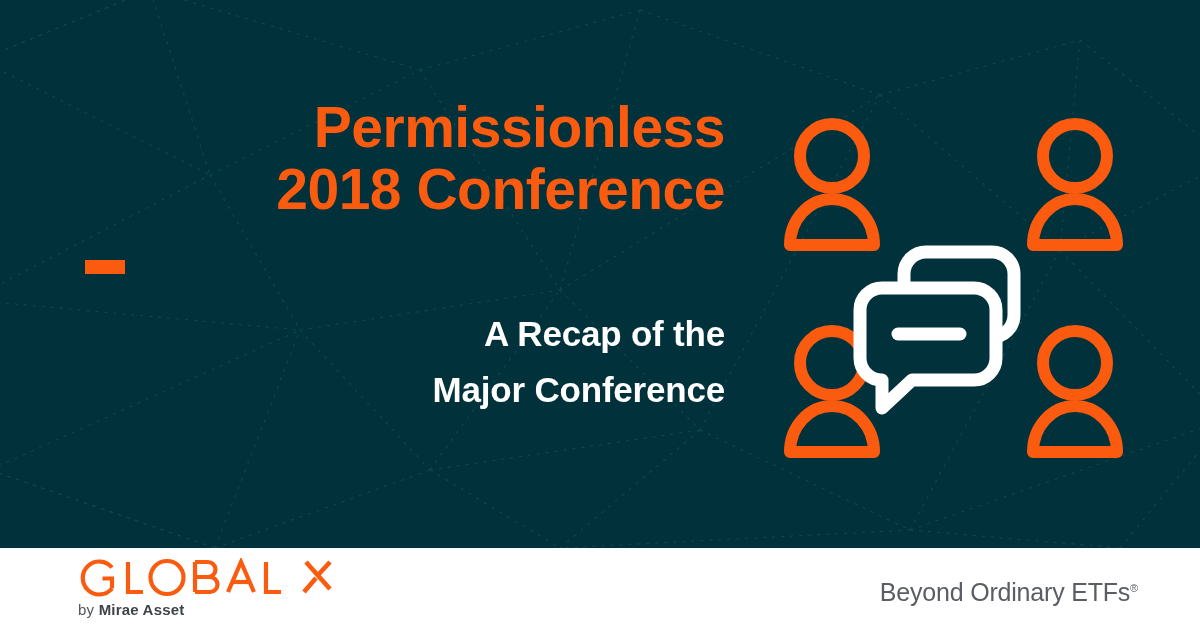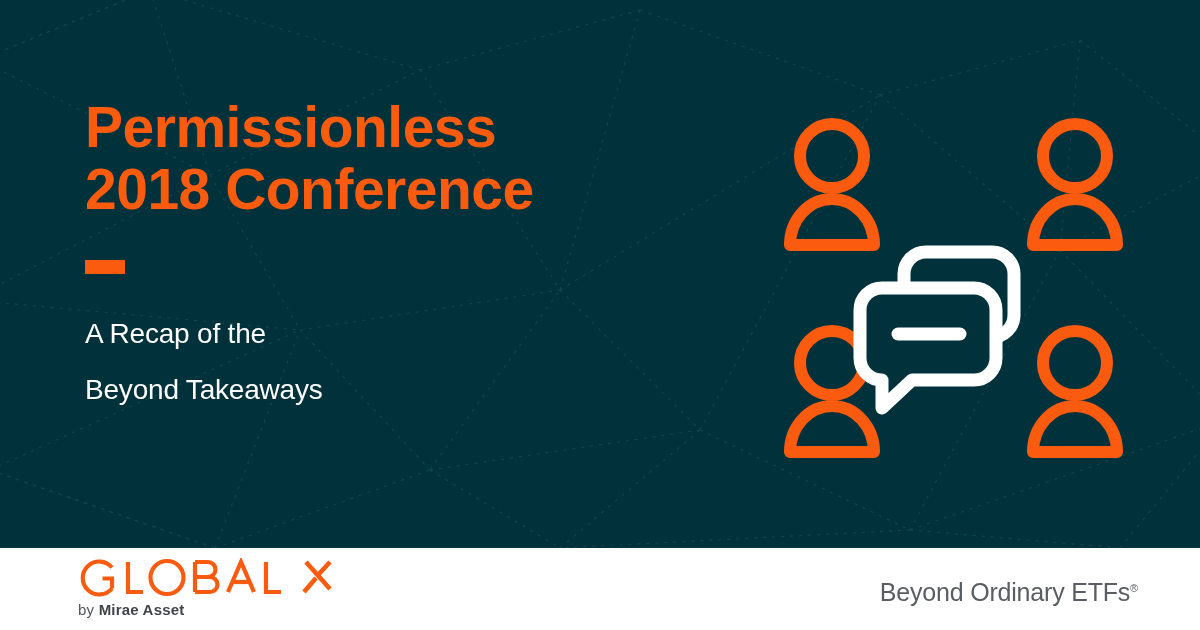--- a/index.html
+++ b/index.html
@@ -7,35 +7,35 @@
   body{
     width:1200px;height:630px;overflow:hidden;
     font-family:"Liberation Sans","DejaVu Sans",sans-serif;
     background:#ffffff;
   }
   #card{position:relative;width:1200px;height:630px;overflow:hidden;background:#ffffff;}
 
   
   .hero{
     position:absolute;left:0;top:0;width:1200px;height:548px;
-    background:#01313A;overflow:hidden;
+    background:#01313A;overflow:hidden;text-align:right;
   }
   .mesh{position:absolute;left:0;top:0;width:1200px;height:548px;pointer-events:none;}
 
   
   .copy{position:absolute;left:85px;top:96px;width:640px;}
   .title{
     color:#FA5B0F;font-size:57px;line-height:62px;font-weight:bold;
     letter-spacing:-0.5px;margin:0;white-space:nowrap;
   }
   .rule{
     width:40px;height:14px;background:#FA5B0F;margin:40px 0 32px 0;
   }
   .subtitle{
-    color:#FFFFFF;font-size:28px;line-height:56px;font-weight:normal;
+    color:#FFFFFF;font-size:35px;line-height:56px;font-weight:bold;
     letter-spacing:-0.2px;margin:0;white-space:nowrap;
   }
 
   
   .art{position:absolute;left:770px;top:110px;width:370px;height:350px;}
 
   
   .footer{
     position:absolute;left:0;top:548px;width:1200px;height:58px;
     background:#FFFFFF;
@@ -107,21 +107,21 @@
       </g>
     </svg>
 
     <div class="copy">
       <h1 class="title">Permissionless</h1>
       <h1 class="title">2018 Conference</h1>
 
       <div class="rule"></div>
 
       <h2 class="subtitle">A Recap of the</h2>
-      <h2 class="subtitle">Beyond Takeaways</h2>
+      <h2 class="subtitle">Major Conference</h2>
     </div>
 
     <svg class="art" viewBox="0 0 370 350">
 
       <g fill="none" stroke="#FA5B0F" stroke-width="12">
         <circle cx="62" cy="46" r="32"></circle>
         <path d="M20 135 a42 46 0 0 1 84 0 z" stroke-linejoin="round"></path>
       </g>
 
       <g fill="none" stroke="#FA5B0F" stroke-width="12">

